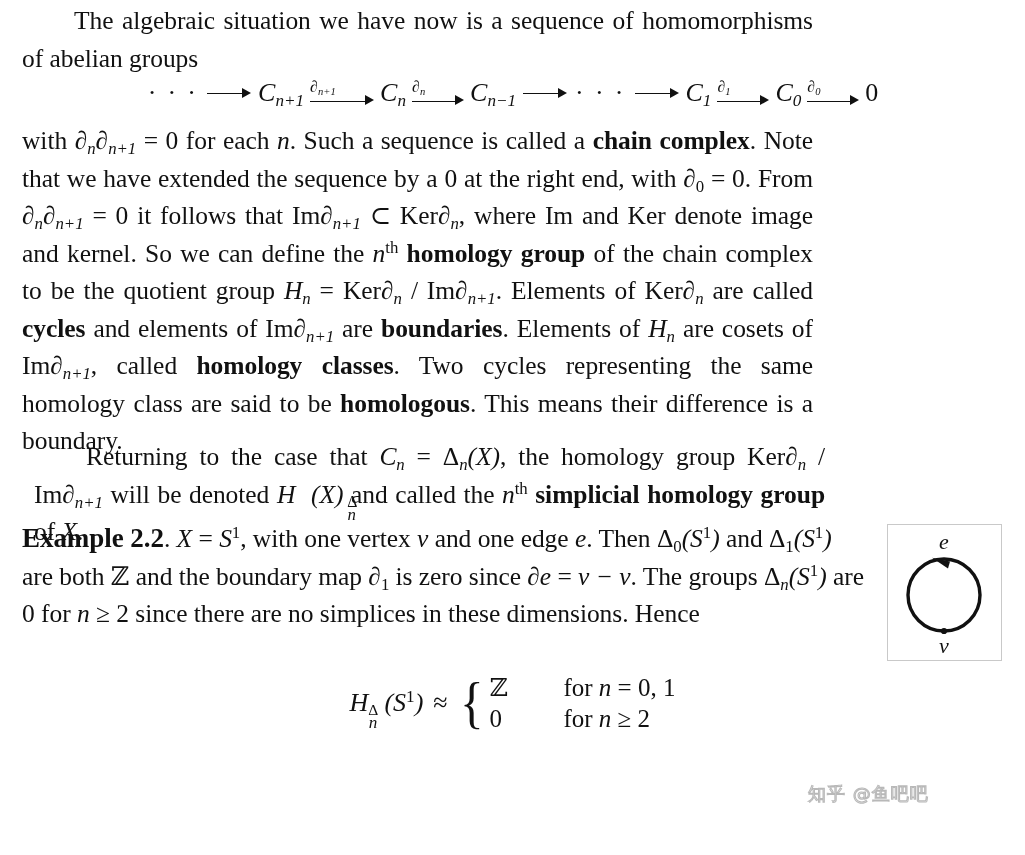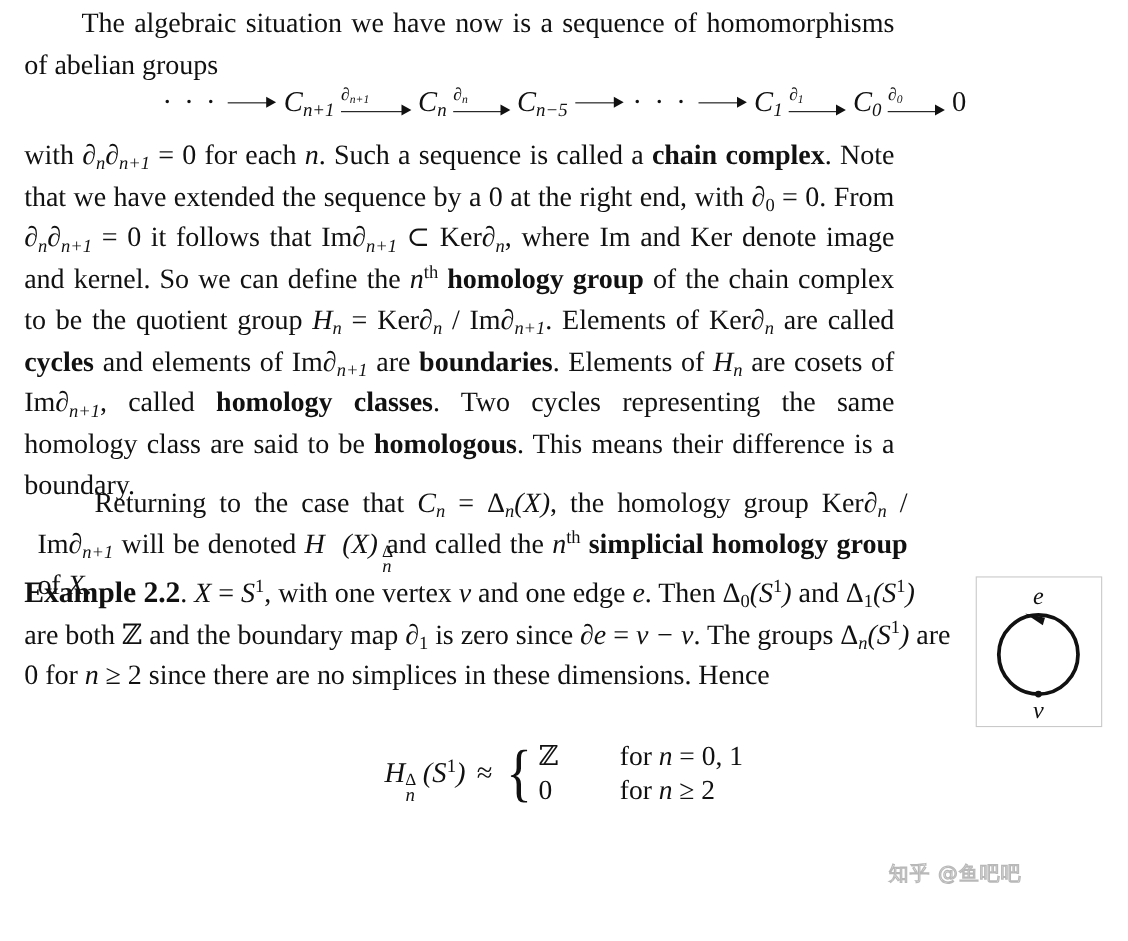--- a/index.html
+++ b/index.html
@@ -218,21 +218,21 @@
         <span class="shaft"></span>
       </span>
 
       <span class="term">C<sub>n</sub></span>
 
       <span class="larrow w-med">
         <span class="lbl">∂<sub>n</sub></span>
         <span class="shaft"></span>
       </span>
 
-      <span class="term">C<sub>n−5</sub></span>
+      <span class="term">C<sub>n−1</sub></span>
 
       <span class="parrow"></span>
       <span class="dots">· · ·</span>
       <span class="parrow"></span>
 
       <span class="term">C<sub>1</sub></span>
 
       <span class="larrow w-med">
         <span class="lbl">∂<sub>1</sub></span>
         <span class="shaft"></span>

